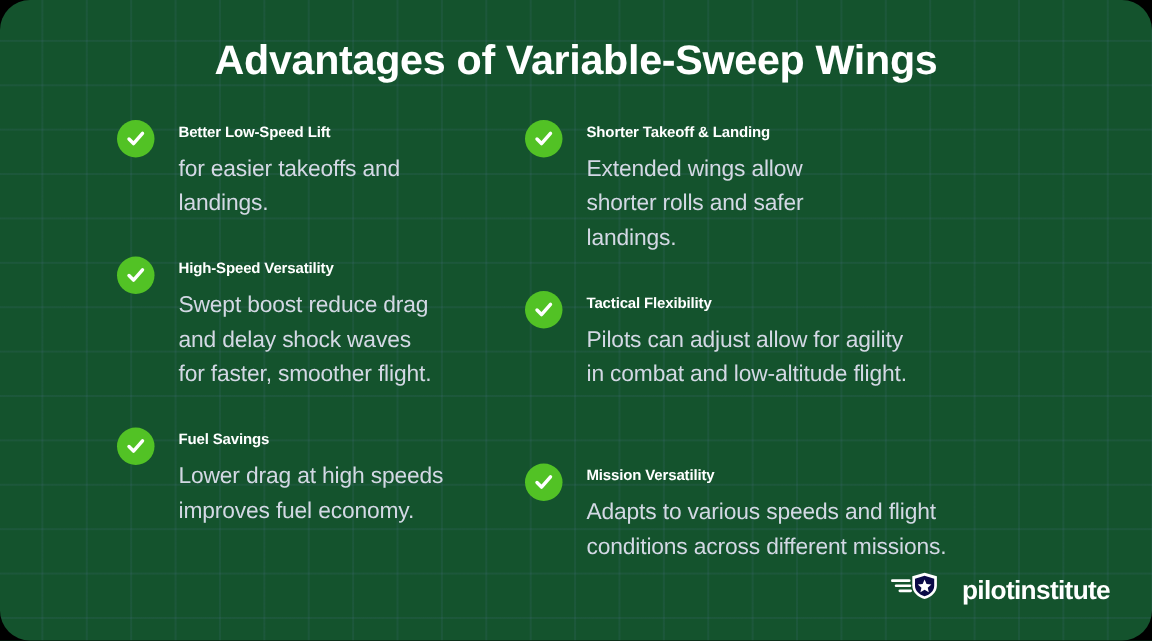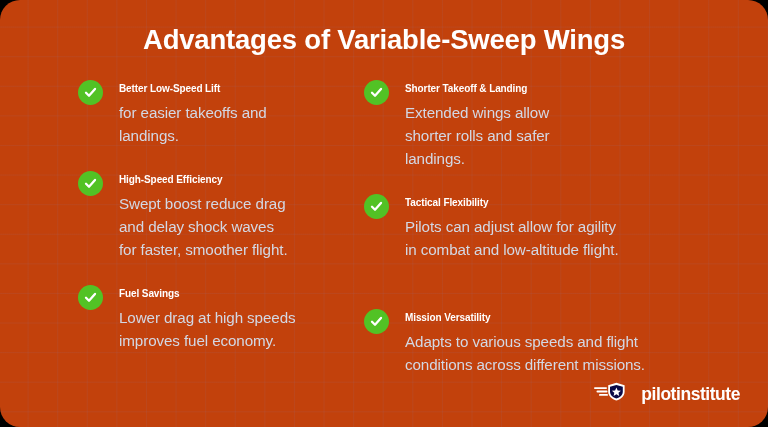--- a/index.html
+++ b/index.html
@@ -14,21 +14,21 @@
     font-family: "Liberation Sans", sans-serif;
   }
 
   #card {
     position: absolute;
     left: 0;
     top: 0;
     width: 768px;
     height: 427px;
     box-sizing: border-box;
-    background-color: #c2410c;
+    background-color: #14532d;
     border-radius: 20px;
     overflow: hidden;
   }
 
   
   #grid {
     position: absolute;
     inset: 0;
     background-image:
       linear-gradient(to right, rgba(120,135,210,0.085) 1px, transparent 1px),
@@ -50,21 +50,21 @@
     letter-spacing: -0.2px;
     line-height: 34px;
     white-space: nowrap;
   }
 
   .column {
     position: absolute;
     top: 78px;
   }
   #col-left  { left: 78px;  width: 260px; }
-  #col-right { left: 364px; width: 330px; }
+  #col-right { left: 350px; width: 330px; }
 
   .item {
     position: relative;
     padding-left: 41px;
     margin-bottom: 4px;
   }
   #col-left  .item-0 { margin-bottom: 22px; }
   #col-left  .item-1 { margin-bottom: 22px; }
   #col-right .item-0 { margin-bottom: 22px; }
   #col-right .item-1 { margin-bottom: 46px; }
@@ -142,21 +142,21 @@
         <span>landings.</span>
       </p>
     </div>
 
     <div class="item item-1">
       <span class="check">
         <svg width="15" height="15" viewBox="0 0 15 15" aria-hidden="true">
           <path d="M3 7.7 L6 10.7 L12 3.9" stroke="#ffffff" stroke-width="2.3" fill="none" stroke-linecap="round" stroke-linejoin="round"></path>
         </svg>
       </span>
-      <p class="item-title">High-Speed Efficiency</p>
+      <p class="item-title">High-Speed Versatility</p>
       <p class="item-desc">
         <span>Swept boost reduce drag</span>
         <span>and delay shock waves</span>
         <span>for faster, smoother flight.</span>
       </p>
     </div>
 
     <div class="item item-2">
       <span class="check">
         <svg width="15" height="15" viewBox="0 0 15 15" aria-hidden="true">

